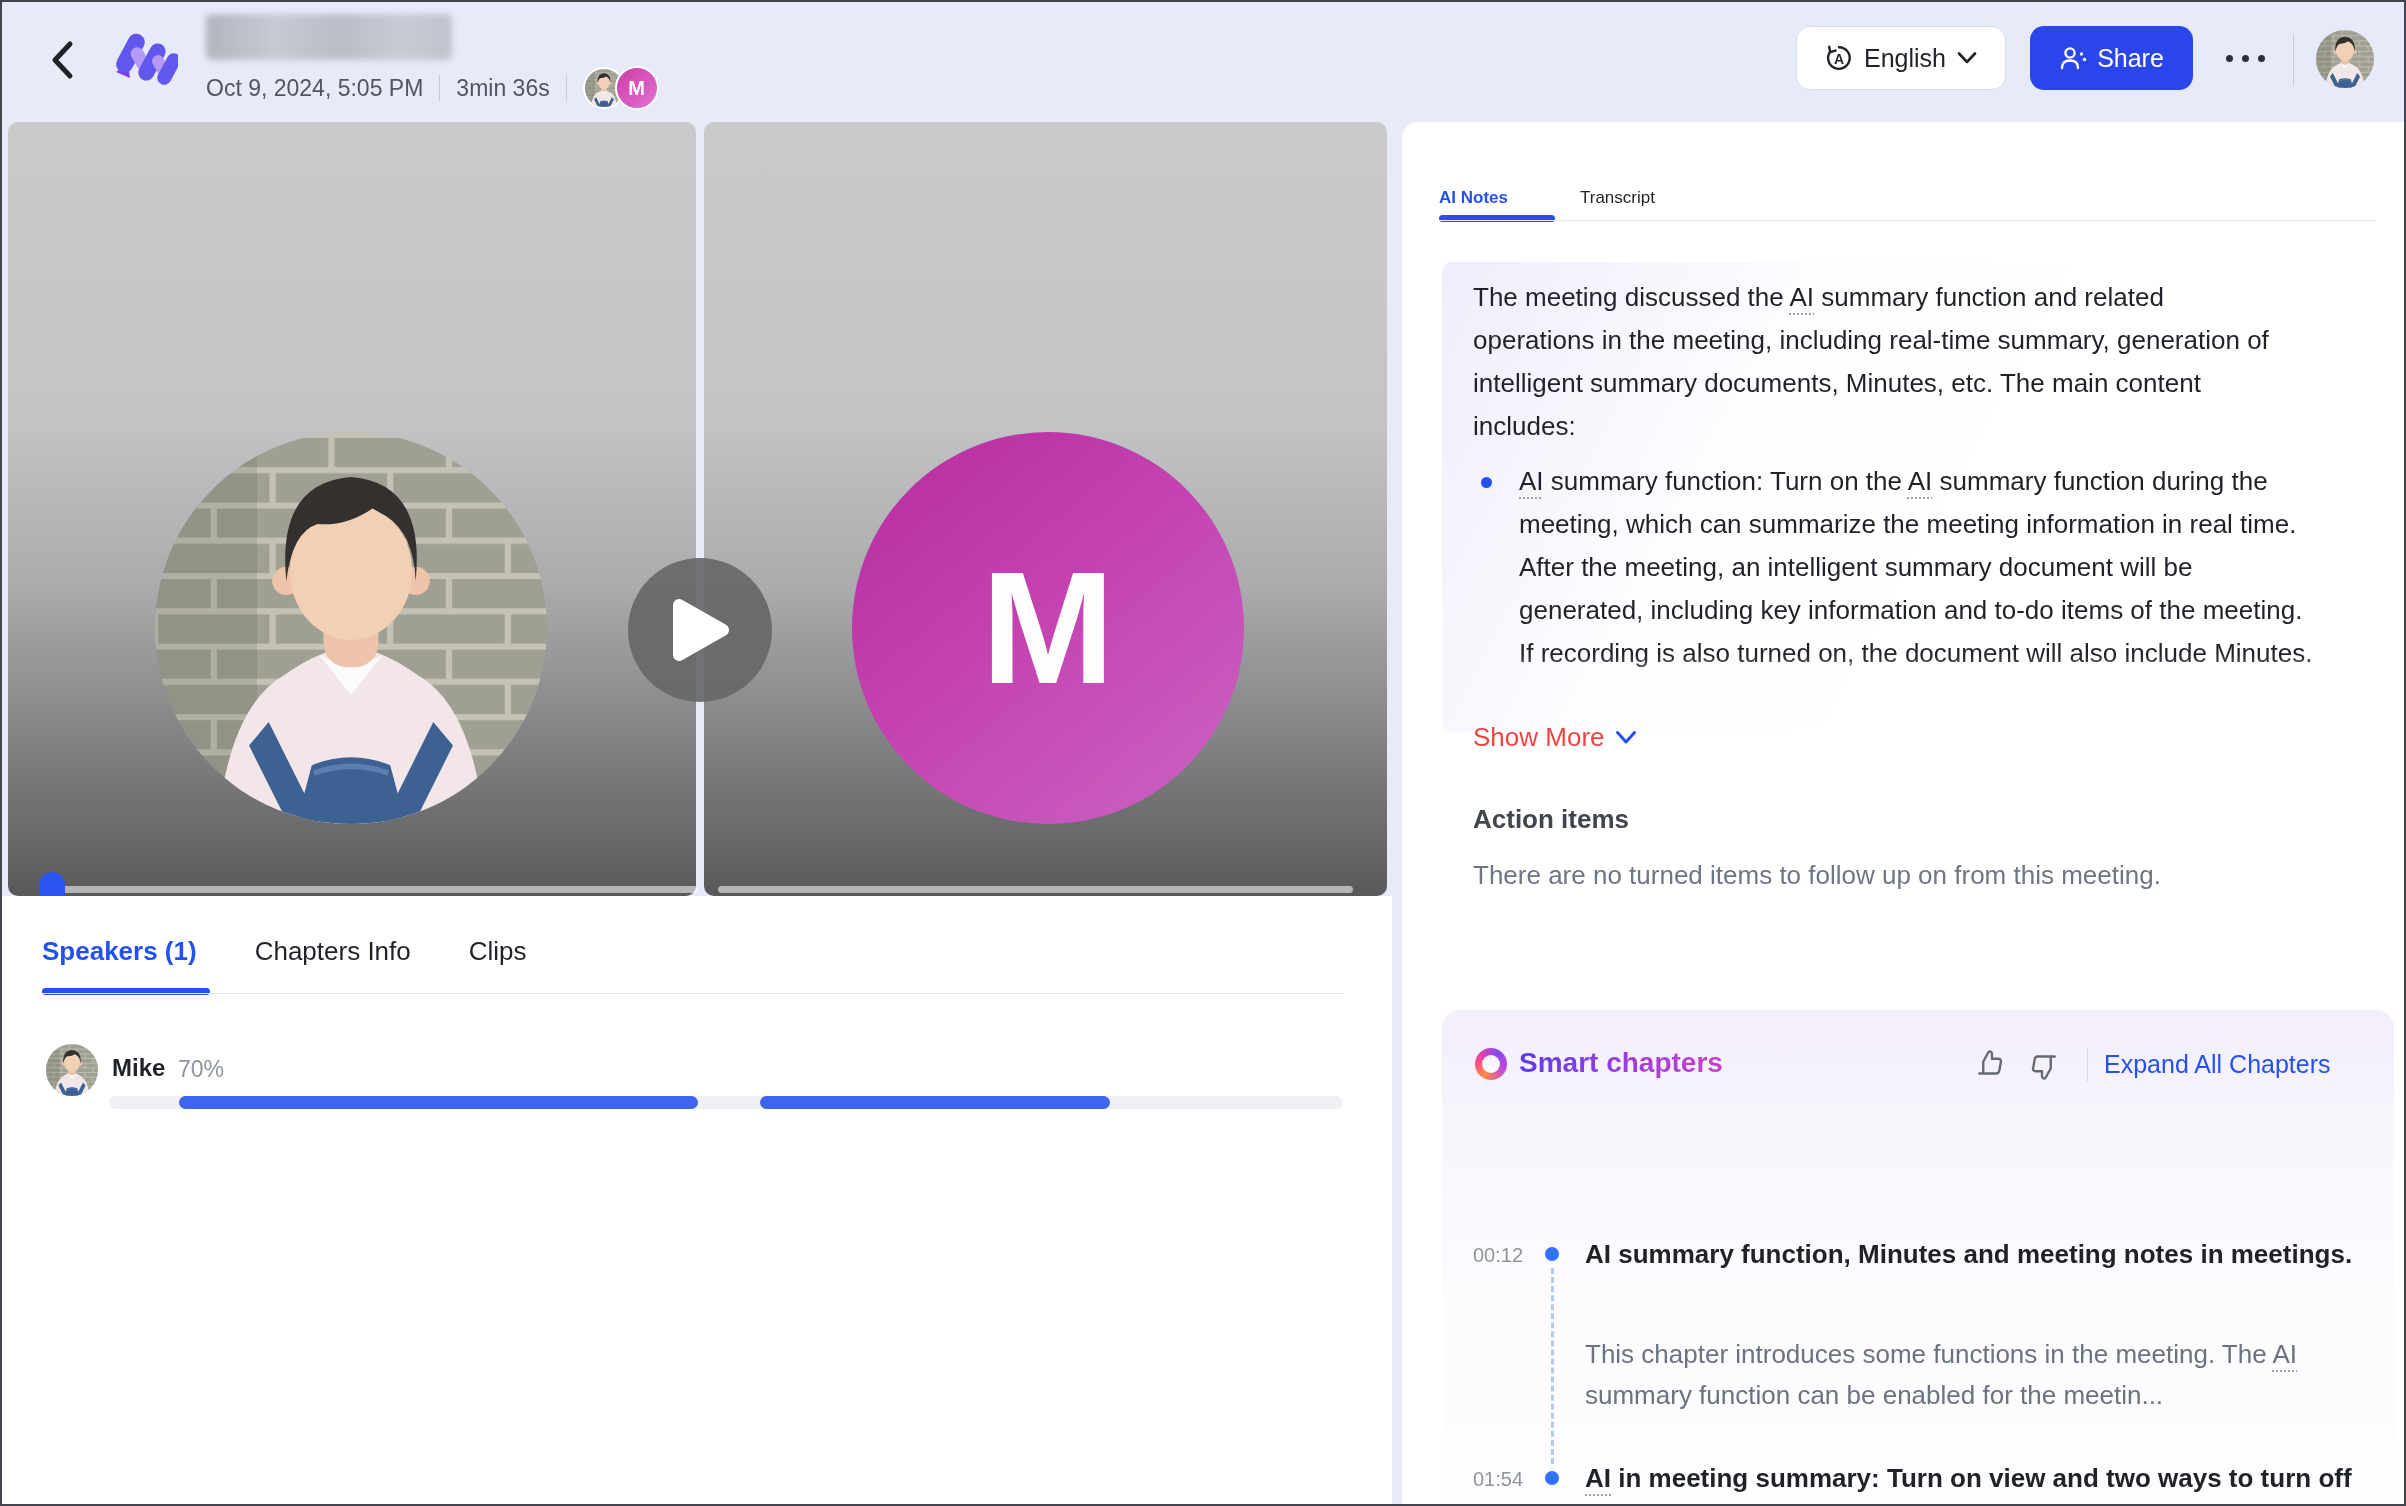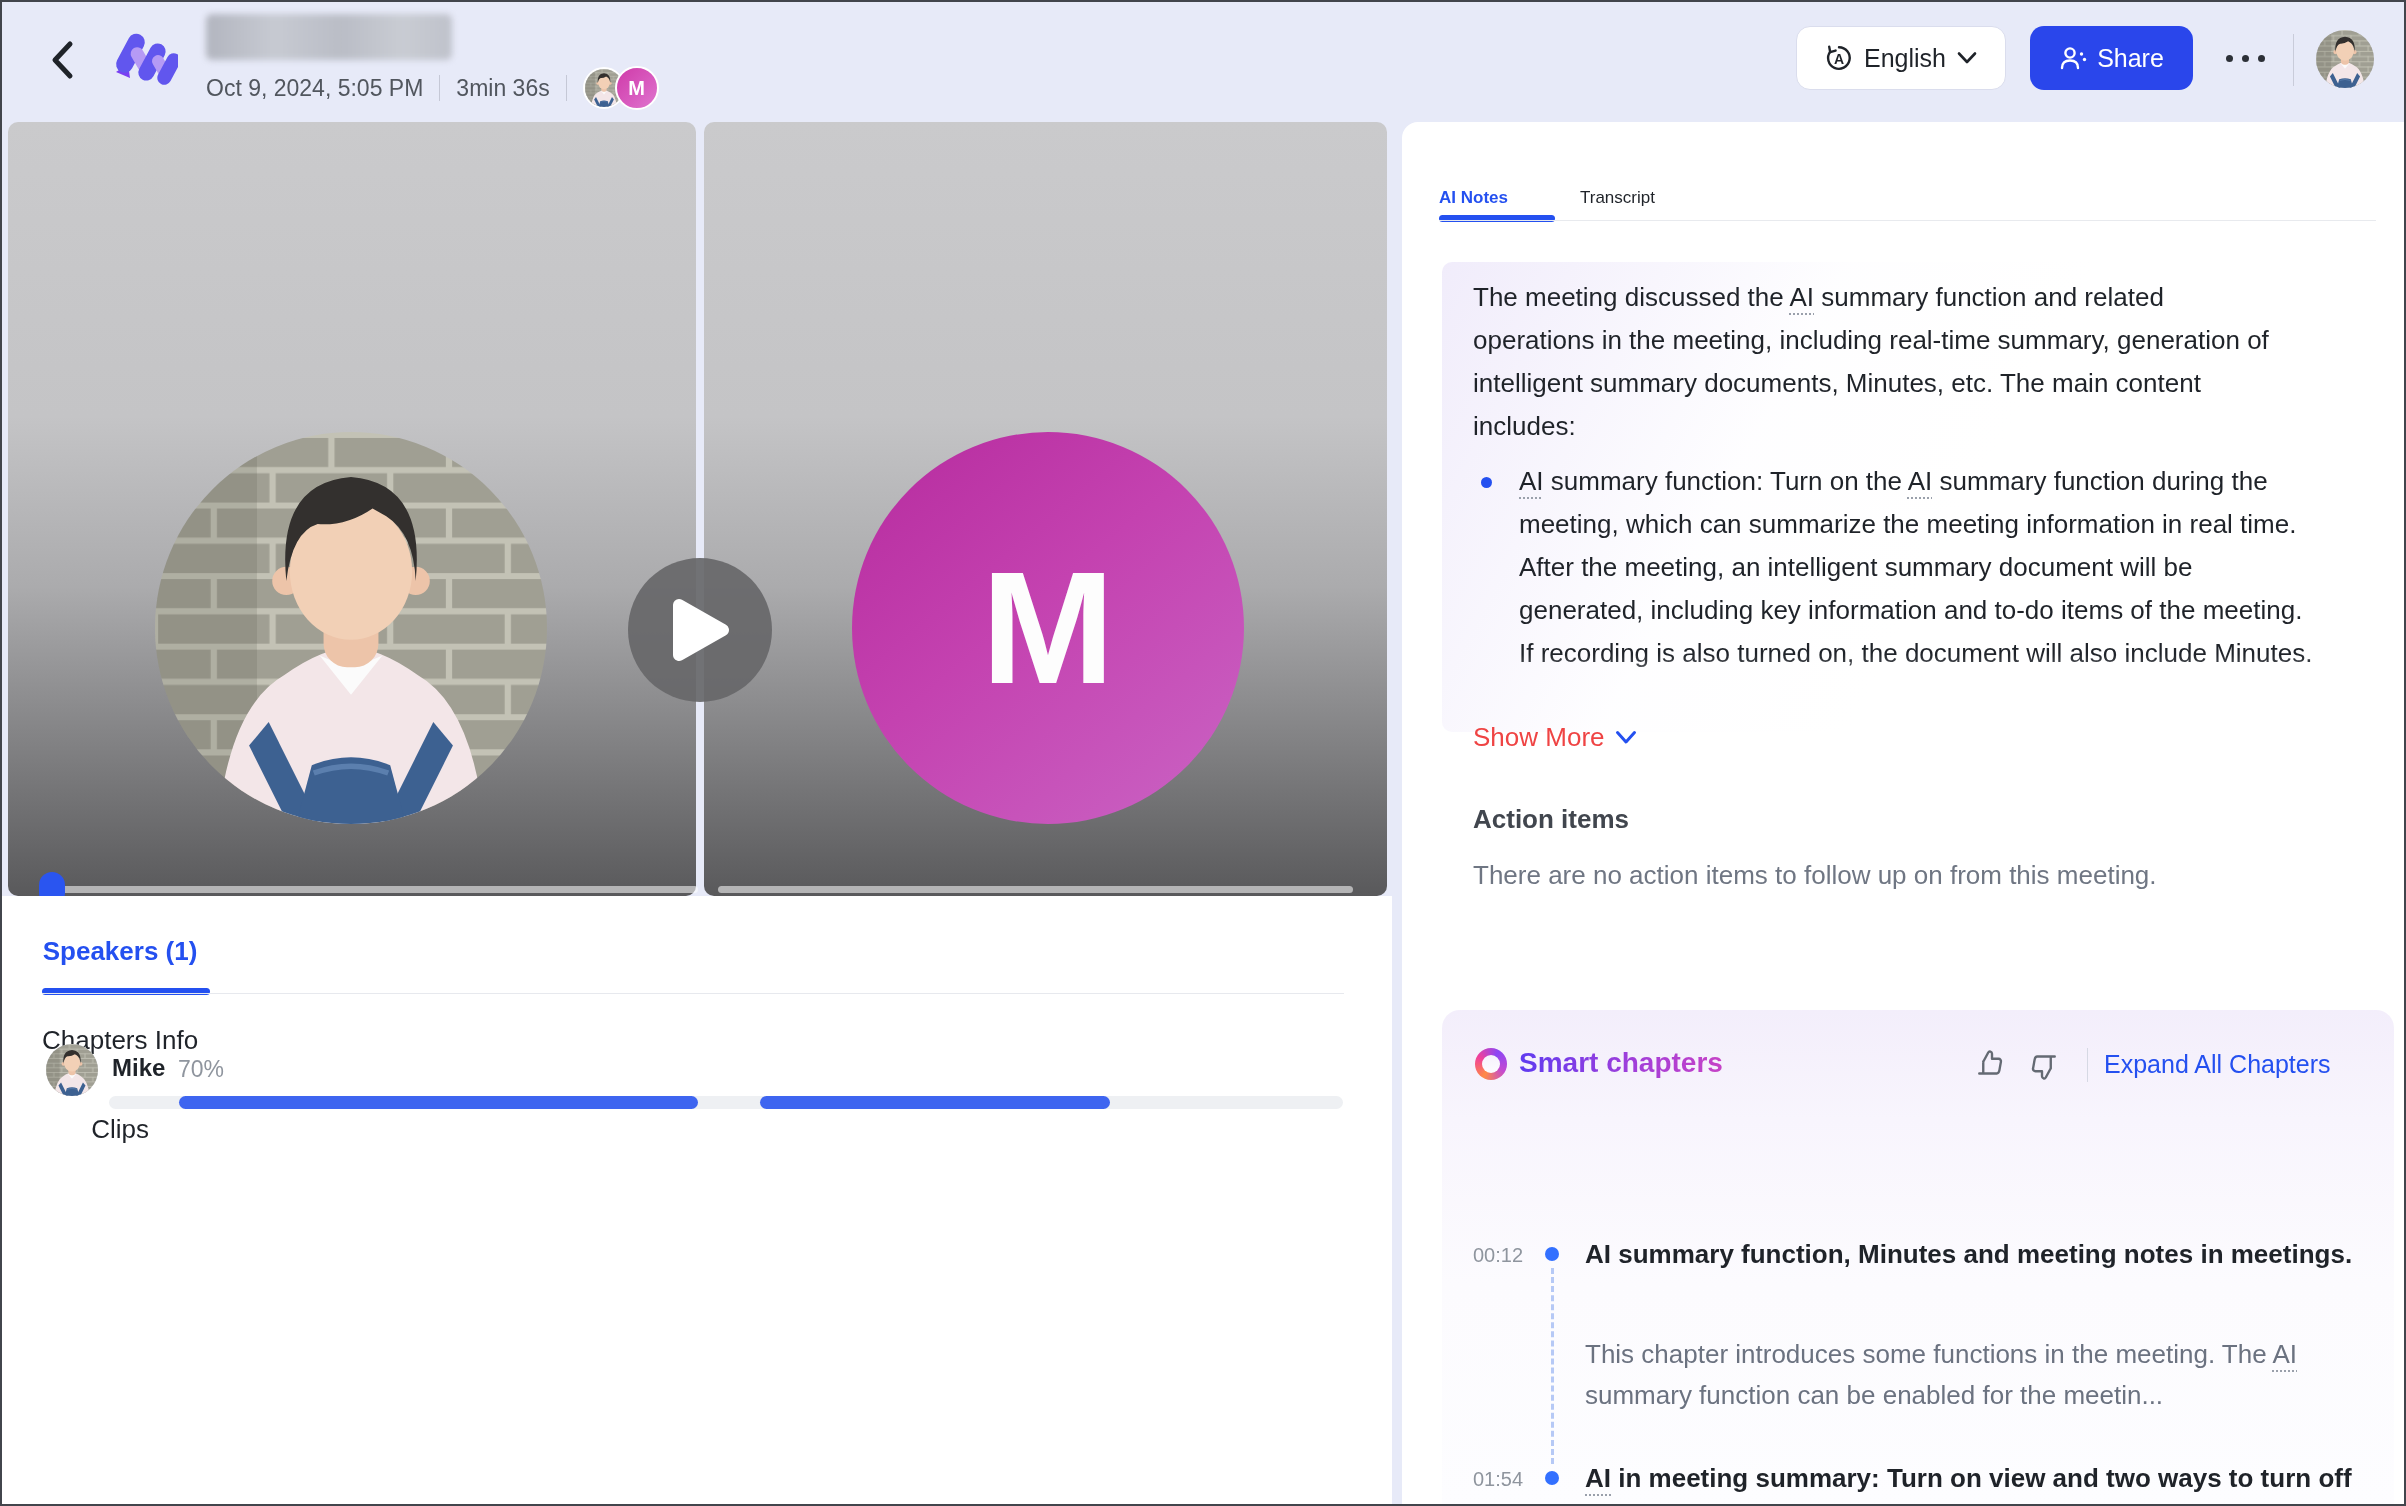--- a/index.html
+++ b/index.html
@@ -54,21 +54,21 @@
   .ctl { position:absolute; background:none; border:none; cursor:pointer; display:flex; align-items:center; justify-content:center; }
   .time-display { position:absolute; left:394px; top:10px; font-size:27px; color:#fff; letter-spacing:.5px; }
   .speed { left:1032px; top:8px; width:64px; font-size:28px; color:#fff; }
   .cc-badge { left:1114px; top:6px; width:54px; height:40px; background:#fff; border-radius:8px; }
   .cc-badge span { font-size:21px; font-weight:700; color:#4a4a4c; letter-spacing:1px; }
   .player-dots { left:1200px; top:14px; width:68px; gap:9px; }
   .player-dots i { width:8px; height:8px; border-radius:50%; background:#fff; }
 
   
   .left-bottom { position:absolute; left:0; top:894px; width:1390px; height:612px; background:#fff; }
-  .ltabs { position:absolute; left:40px; top:40px; display:flex; gap:58px;flex-direction:column; }
+  .ltabs { position:absolute; left:40px; top:40px; display:flex; gap:58px; }
   .ltab { font-size:26px; color:#1f2329; background:none; border:none; cursor:pointer; font-family:inherit; }
   .ltab.active { color:#2450f0; font-weight:600; }
   .ltab-underline { position:absolute; left:40px; top:92px; width:168px; height:7px; border-radius:4px; background:#2450f0; }
   .ltab-divider { position:absolute; left:40px; top:97px; width:1302px; height:1px; background:#e7e9ee; }
   .speaker-ava { position:absolute; left:44px; top:148px; width:52px; height:52px; border-radius:50%; overflow:hidden; background:#cfd3dd; }
   .speaker-ava svg { width:100%; height:100%; display:block; }
   .speaker-name { position:absolute; left:110px; top:158px; font-size:24px; font-weight:600; color:#1f2329; }
   .speaker-pct { position:absolute; left:176px; top:160px; font-size:23px; color:#8f959e; }
   .spk-track { position:absolute; left:107px; top:200px; width:1234px; height:13px; border-radius:7px; background:#eef0f3; }
   .spk-seg { position:absolute; top:0; height:13px; border-radius:7px; background:#3e65f0; cursor:pointer; }
@@ -325,21 +325,21 @@
     </div>
 
     <button class="show-more">
       <span>Show More</span>
       <svg width="22" height="15" viewBox="0 0 22 15">
         <path d="M2.5 2.5 L11 12 L19.5 2.5" stroke="#2450f0" stroke-width="3" fill="none" stroke-linecap="round" stroke-linejoin="round"></path>
       </svg>
     </button>
 
     <h3 class="action-title">Action items</h3>
-    <p class="action-empty">There are no action items to follow up on from this meeting.</p>
+    <p class="action-empty">There are no turned items to follow up on from this meeting.</p>
 
     <div class="chapters-card">
       <div class="sc-header">
         <span class="sc-icon"></span>
         <span class="sc-title">Smart chapters</span>
         <button class="thumb-btn" style="left:530px;">
           <svg width="30" height="30" viewBox="0 0 24 24">
             <path d="M6.6 10.8 V20.4 M6.6 11 L10.6 3.6 C11.4 2.2 13.6 2.9 13.6 4.6 V8.6 H18.9 C20.1 8.6 21 9.75 20.75 10.9 L19.5 17.9 C19.3 18.9 18.4 20.4 17.4 20.4 H3.4" fill="none" stroke="#646a73" stroke-width="1.9" stroke-linecap="round" stroke-linejoin="round"></path>
           </svg>
         </button>

